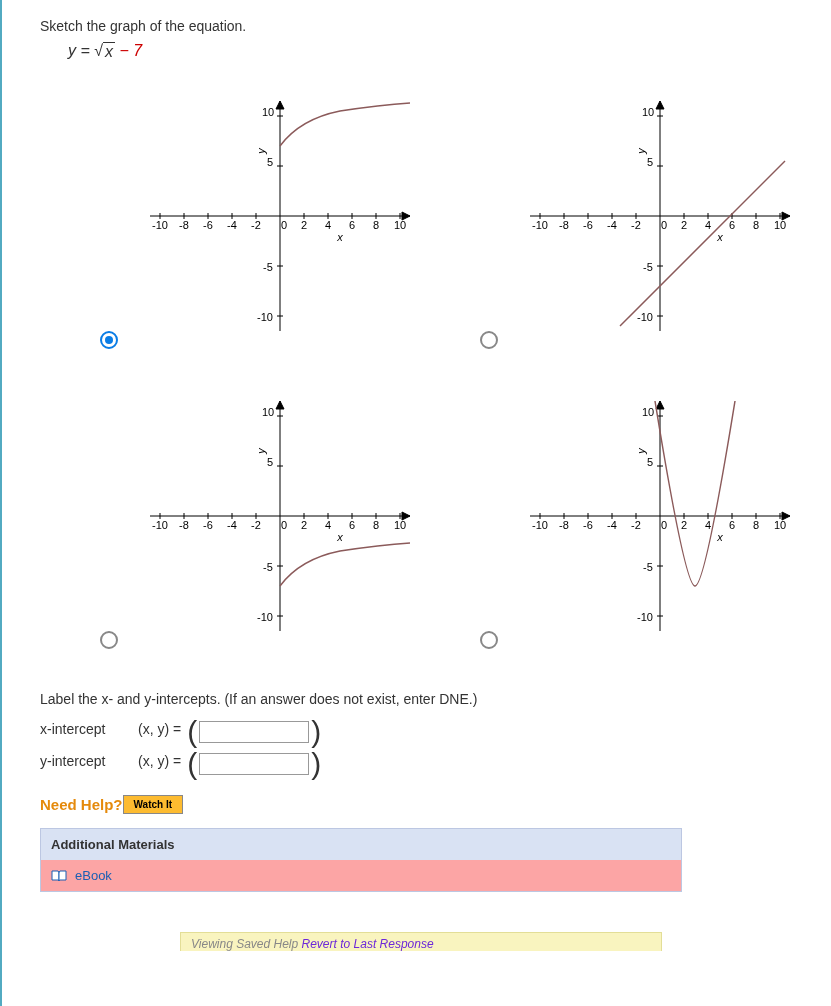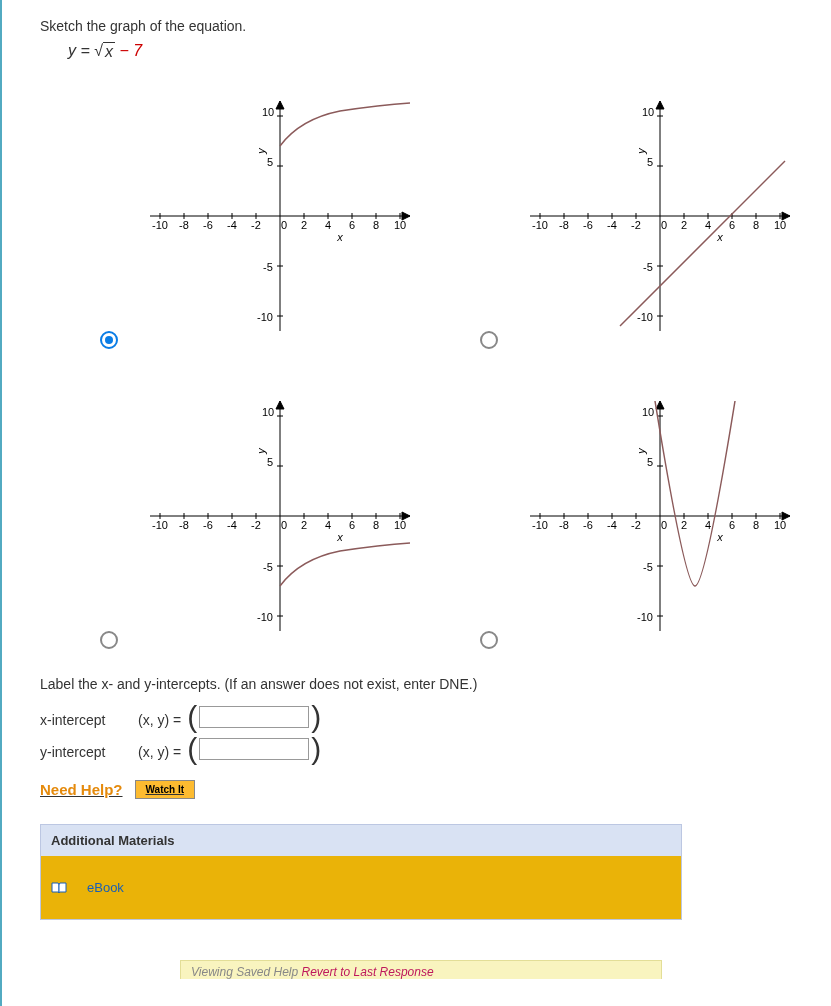--- a/index.html
+++ b/index.html
@@ -72,29 +72,29 @@
     background: #0a7de6;
     border-radius: 50%;
   }
   .graph-svg {
     position: absolute;
     left: 100px;
     top: 10px;
   }
 
   .intercept-section {
-    margin-top: 15px;
+    margin-top: 30px;
   }
   .intercept-prompt {
     font-size: 14px;
     margin-bottom: 14px;
   }
   .intercept-row {
     display: flex;
-    align-items: flex-end;
+    align-items: flex-start;
     margin-bottom: 10px;
   }
   .intercept-label {
     width: 98px;
     font-size: 14px;
   }
   .xy-eq {
     margin-right: 6px;
   }
   .big-paren {
@@ -109,74 +109,72 @@
     box-sizing: border-box;
     padding: 0 4px;
     font-size: 14px;
     margin: 0 2px;
   }
 
   .need-help-row {
     margin-top: 20px;
     display: flex;
     align-items: center;
-    gap: 12px;
-    text-decoration: underline;
   }
   .need-help {
     color: #e58a0c;
     font-weight: bold;
     font-size: 15px;
   }
   .watchit-btn {
     background: #fdbb30;
     border: 1px solid #888;
     font-size: 10px;
     font-weight: bold;
     padding: 3px 10px;
     color: #000;
   }
 
   .additional-box {
-    margin-top: 25px;
+    margin-top: 14px;
     width: 640px;
     background: #d9e2f3;
     border: 1px solid #bcc7e2;
   }
   .additional-header {
     font-weight: bold;
     font-size: 13px;
     padding: 8px 10px;
     color: #333;
   }
   .ebook-row {
-    background: #eab308;
-    padding: 24px 10px;
+    background: #fca5a5;
+    padding: 8px 10px;
     display: flex;
     align-items: center;
-    gap: 20px;
+    gap: 8px;
   }
   .ebook-link {
     color: #1a5fb4;
     font-size: 13px;
   }
   .footer-bar {
     margin-top: 40px;
     margin-left: 140px;
     width: 460px;
     background: #f9f4bf;
     border: 1px solid #e3de97;
     border-bottom: none;
     padding: 4px 10px 0 10px;
     font-size: 12px;
     color: #888;
     font-style: italic;
   }
   .footer-bar .revert {
-    color: #be185d;
+    color: #6d28d9;
     font-style: italic;
   }
   .book-icon {
     width: 16px; height: 12px;
   }
 </style>
 </head>
 <body>
 
 <div class="page">

